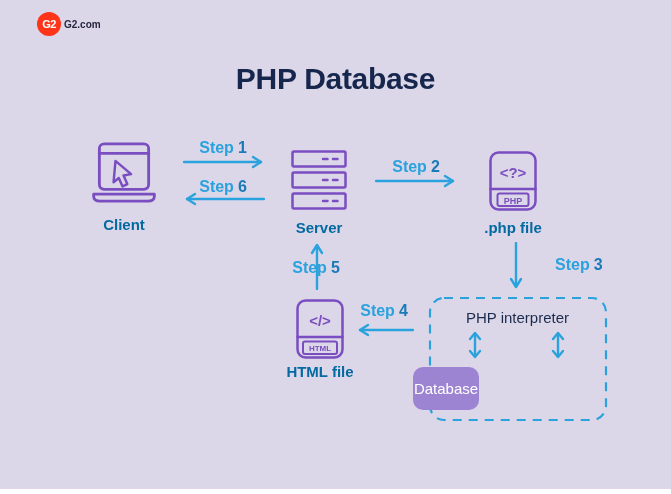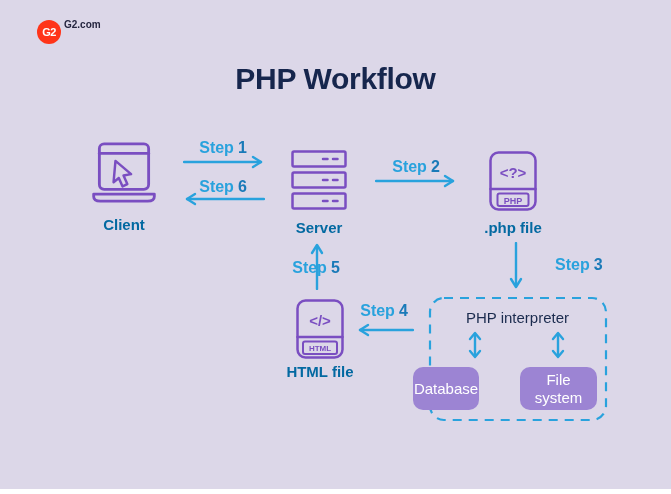--- a/index.html
+++ b/index.html
@@ -8,21 +8,21 @@
     width:671px;height:494px;
     background:#dcd7e8;
     overflow:hidden;
     font-family:"Liberation Sans","DejaVu Sans",sans-serif;
   }
   .abs{position:absolute;}
   
   .logo-circle{
     left:37px;top:12px;width:24px;height:24px;border-radius:50%;
     background:#ff3419;display:flex;align-items:center;justify-content:center;
-    color:#fff;font-weight:700;font-size:11px;letter-spacing:-0.5px;margin-top:8px;
+    color:#fff;font-weight:700;font-size:11px;letter-spacing:-0.5px;
   }
   .site-label{left:64px;top:19px;font-size:10px;font-weight:700;color:#25253f;}
   
   .page-title{
     left:0;top:62px;width:671px;text-align:center;
     font-size:30px;font-weight:700;letter-spacing:-0.3px;color:#16264d;
   }
   
   .node-label{
     text-align:center;font-size:15px;font-weight:700;color:#0369a1;
@@ -53,21 +53,21 @@
 </head>
 <body>
 
 <div class="canvas">
 
   <div class="abs logo-circle">
     <span>G2</span>
   </div>
   <div class="abs site-label">G2.com</div>
 
-  <div class="abs page-title">PHP Workflow</div>
+  <div class="abs page-title">PHP Database</div>
 
   <div class="abs" style="left:88px;top:140px;">
     <svg width="72" height="74" viewBox="0 0 76 78">
       <rect class="icon-stroke" x="12" y="4" width="52" height="48" rx="5" stroke-width="3"></rect>
       <line class="icon-stroke" x1="12" y1="14" x2="64" y2="14" stroke-width="3"></line>
       <path class="icon-stroke" stroke-width="2.6" d="M29 22 L45.5 36 L37.5 37.5 L41.5 46.5 L36.5 49 L32.5 40 L27 44.5 Z"></path>
       <path class="icon-stroke" stroke-width="3" d="M6 57 L70 57 L70 59.5 Q70 64.5 63 64.5 L13 64.5 Q6 64.5 6 59.5 Z"></path>
     </svg>
   </div>
   <div class="abs node-label" style="left:88px;top:216px;width:72px;">Client</div>
@@ -189,19 +189,16 @@
     <svg width="14" height="30" viewBox="0 0 14 30">
       <line class="arrow-stroke" x1="7" y1="5" x2="7" y2="25"></line>
       <polyline class="arrow-stroke" points="2,9 7,3 12,9"></polyline>
       <polyline class="arrow-stroke" points="2,21 7,27 12,21"></polyline>
     </svg>
   </div>
 
   <div class="abs pill" style="left:413px;top:367px;width:66px;height:43px;">
     <span>Database</span>
   </div>
-  <div class="abs pill" style="left:520px;top:367px;width:77px;height:43px;padding:0 10px;box-sizing:border-box;">
-    <span>File system</span>
-  </div>
 
   <div class="abs bottom-strip"></div>
 
 </div>
 
 </body></html>

